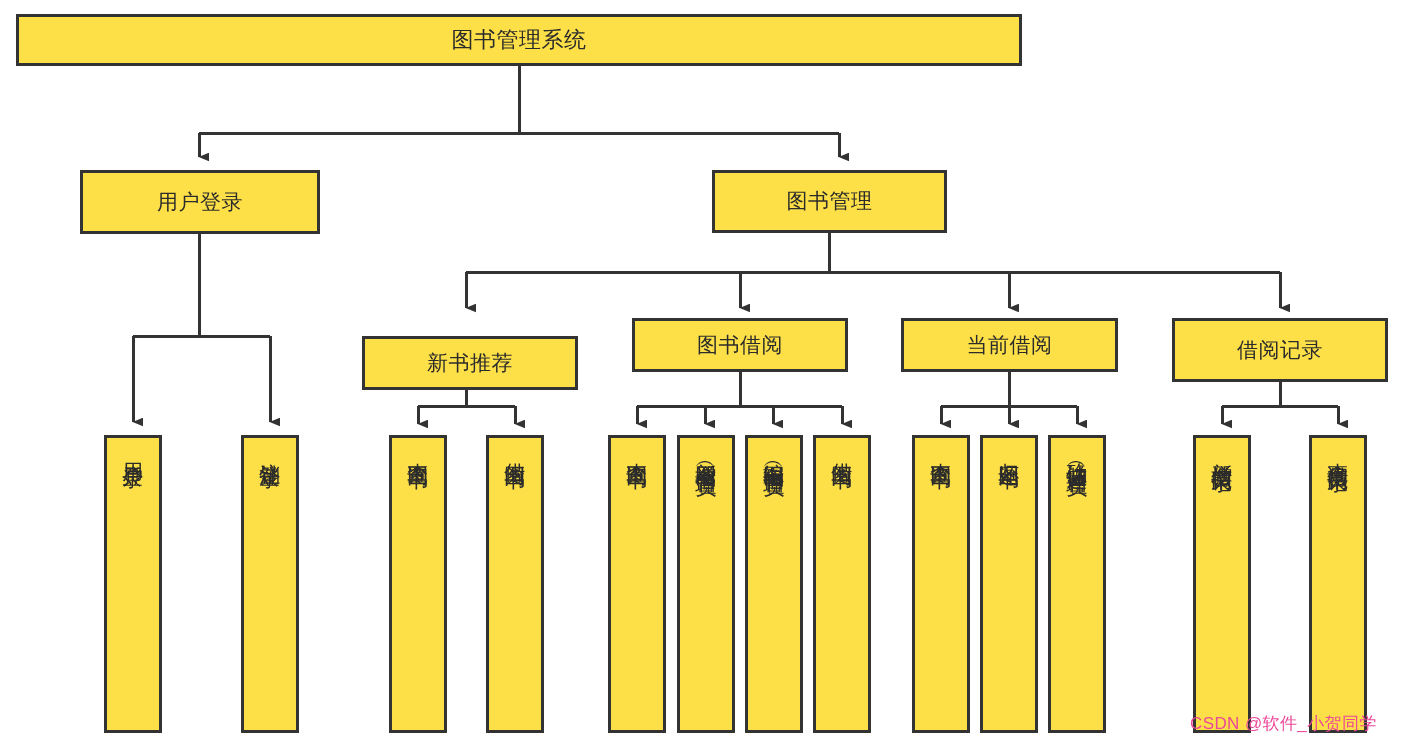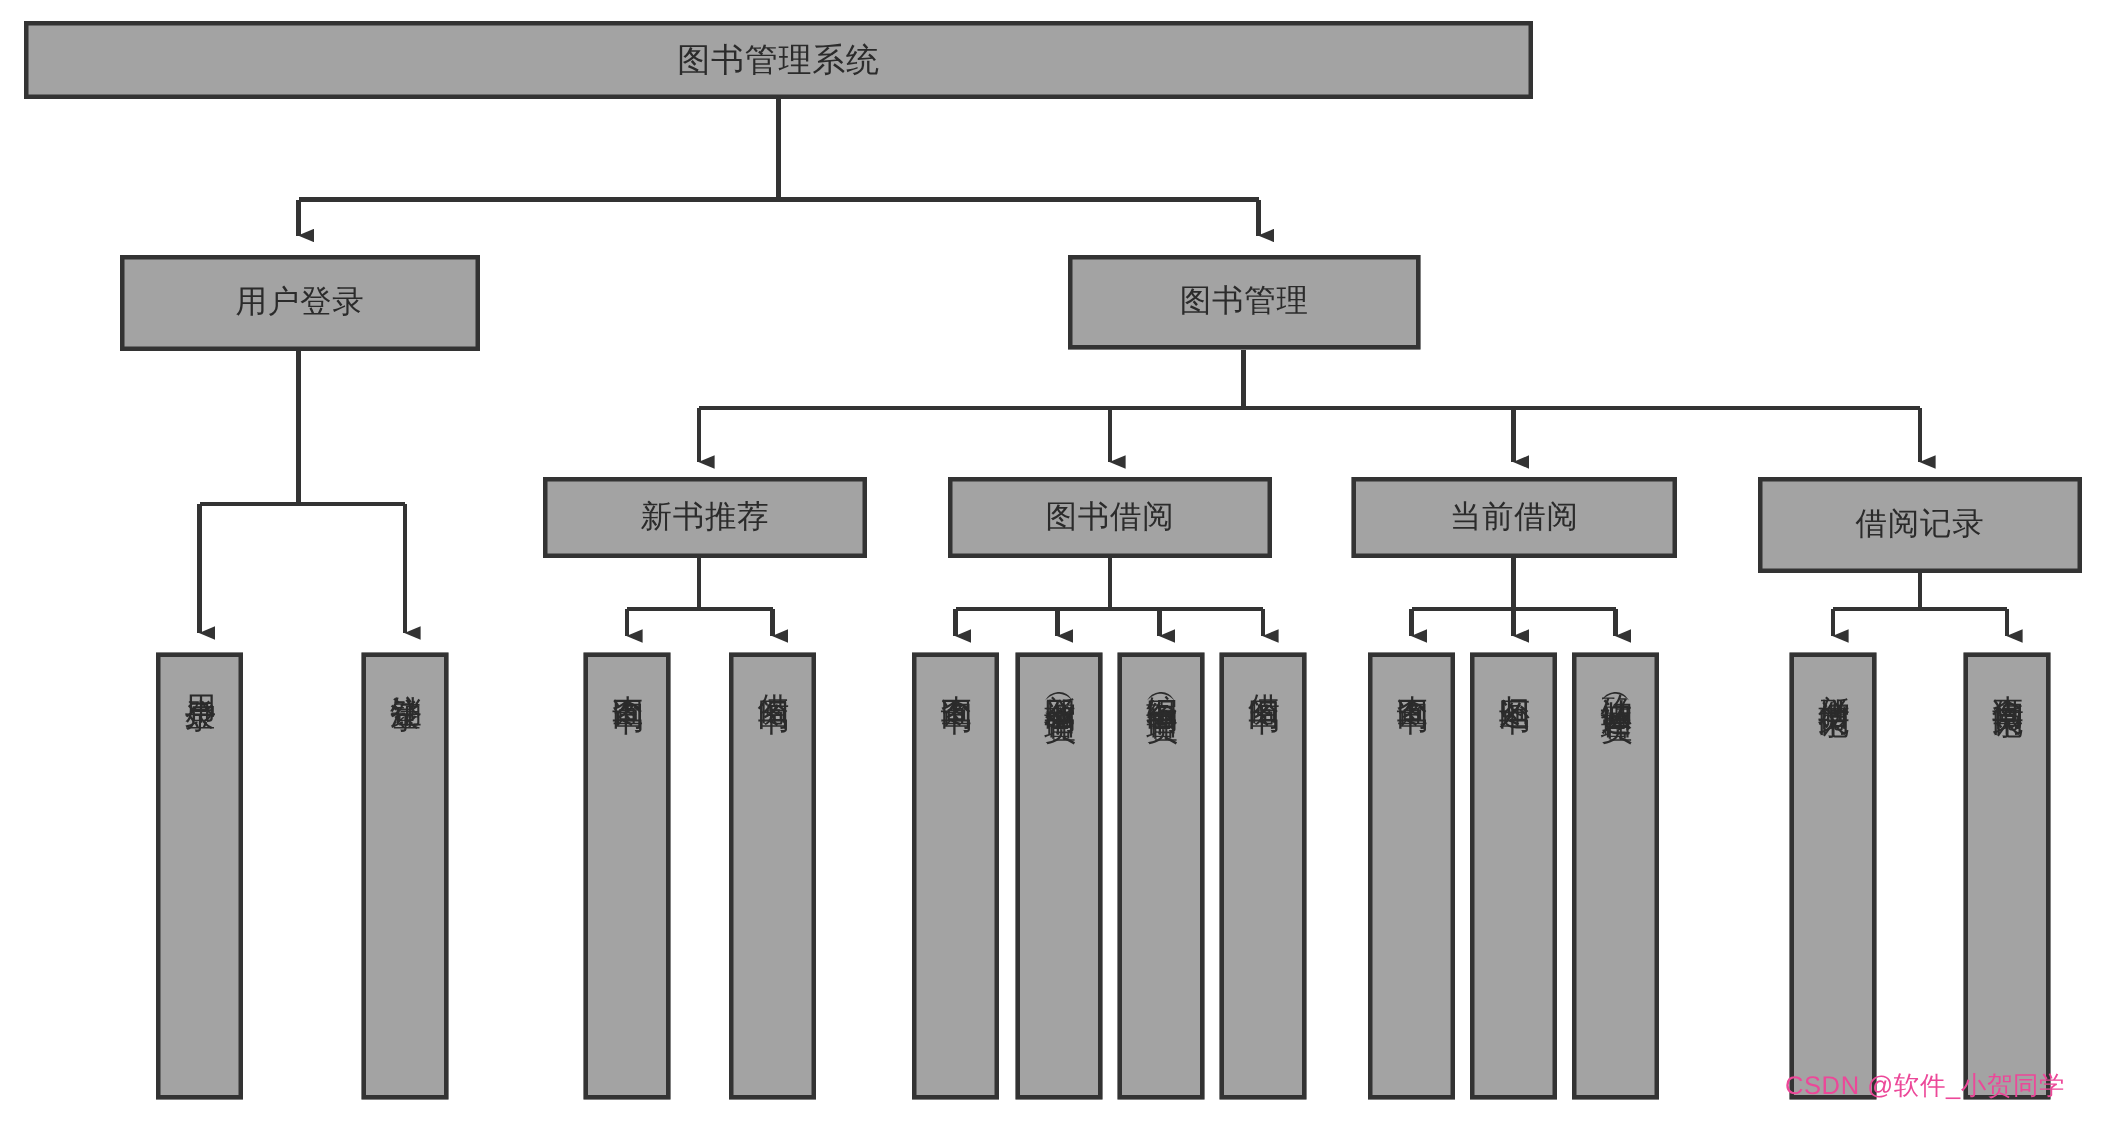--- a/index.html
+++ b/index.html
@@ -21,21 +21,21 @@
     position: absolute;
     left: 0;
     top: 0;
     width: 1405px;
     height: 747px;
     pointer-events: none;
   }
   .node {
     position: absolute;
     box-sizing: border-box;
-    background: #a3a3a3;
+    background: #fde047;
     border: 3px solid #333333;
     display: flex;
     align-items: center;
     justify-content: center;
     color: #2b2b2b;
     z-index: 2;
   }
   .node .label {
     text-align: center;
     line-height: 1.18;
@@ -132,21 +132,21 @@
     <span class="label">图书管理系统</span>
   </div>
 
   <div class="node horiz" style="left:80px; top:170px; width:240px; height:64px;">
     <span class="label">用户登录</span>
   </div>
   <div class="node horiz" style="left:712px; top:170px; width:235px; height:63px;">
     <span class="label">图书管理</span>
   </div>
 
-  <div class="node horiz" style="left:362px; top:318px; width:216px; height:54px;">
+  <div class="node horiz" style="left:362px; top:336px; width:216px; height:54px;">
     <span class="label">新书推荐</span>
   </div>
   <div class="node horiz" style="left:901px; top:318px; width:217px; height:54px;">
     <span class="label">当前借阅</span>
   </div>
   <div class="node horiz" style="left:632px; top:318px; width:216px; height:54px;">
     <span class="label">图书借阅</span>
   </div>
   <div class="node horiz" style="left:1172px; top:318px; width:216px; height:64px;">
     <span class="label">借阅记录</span>

